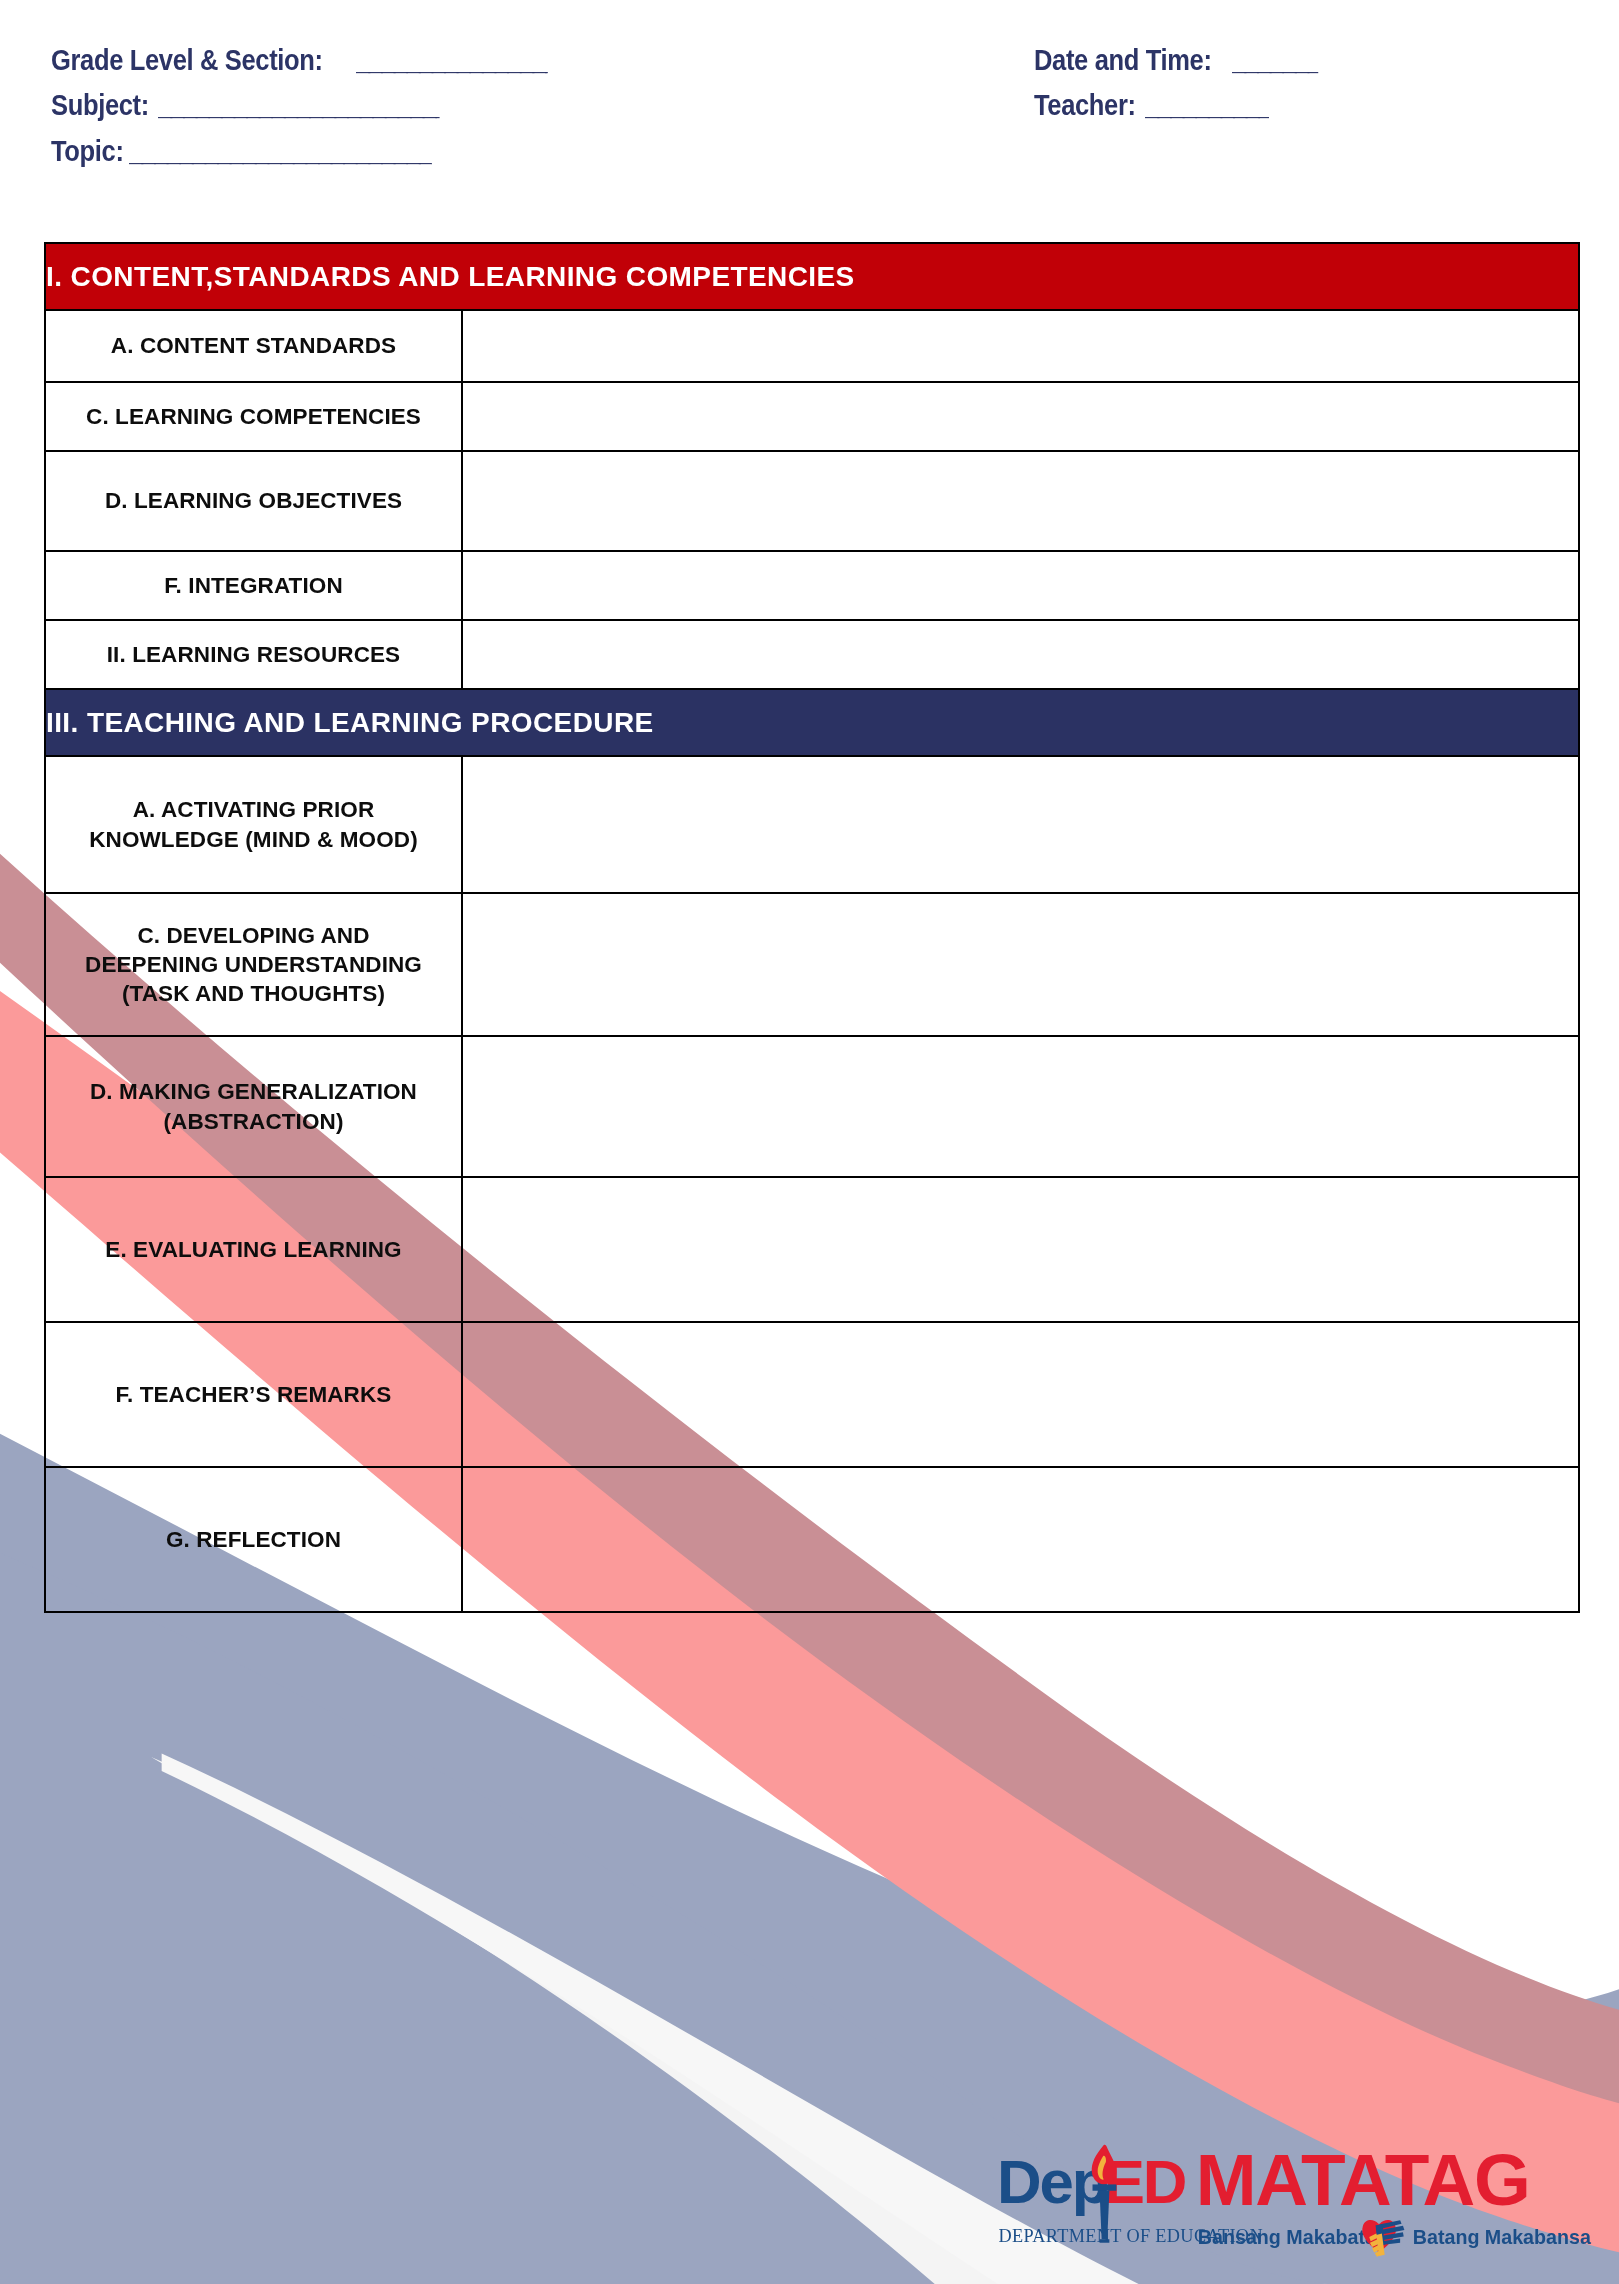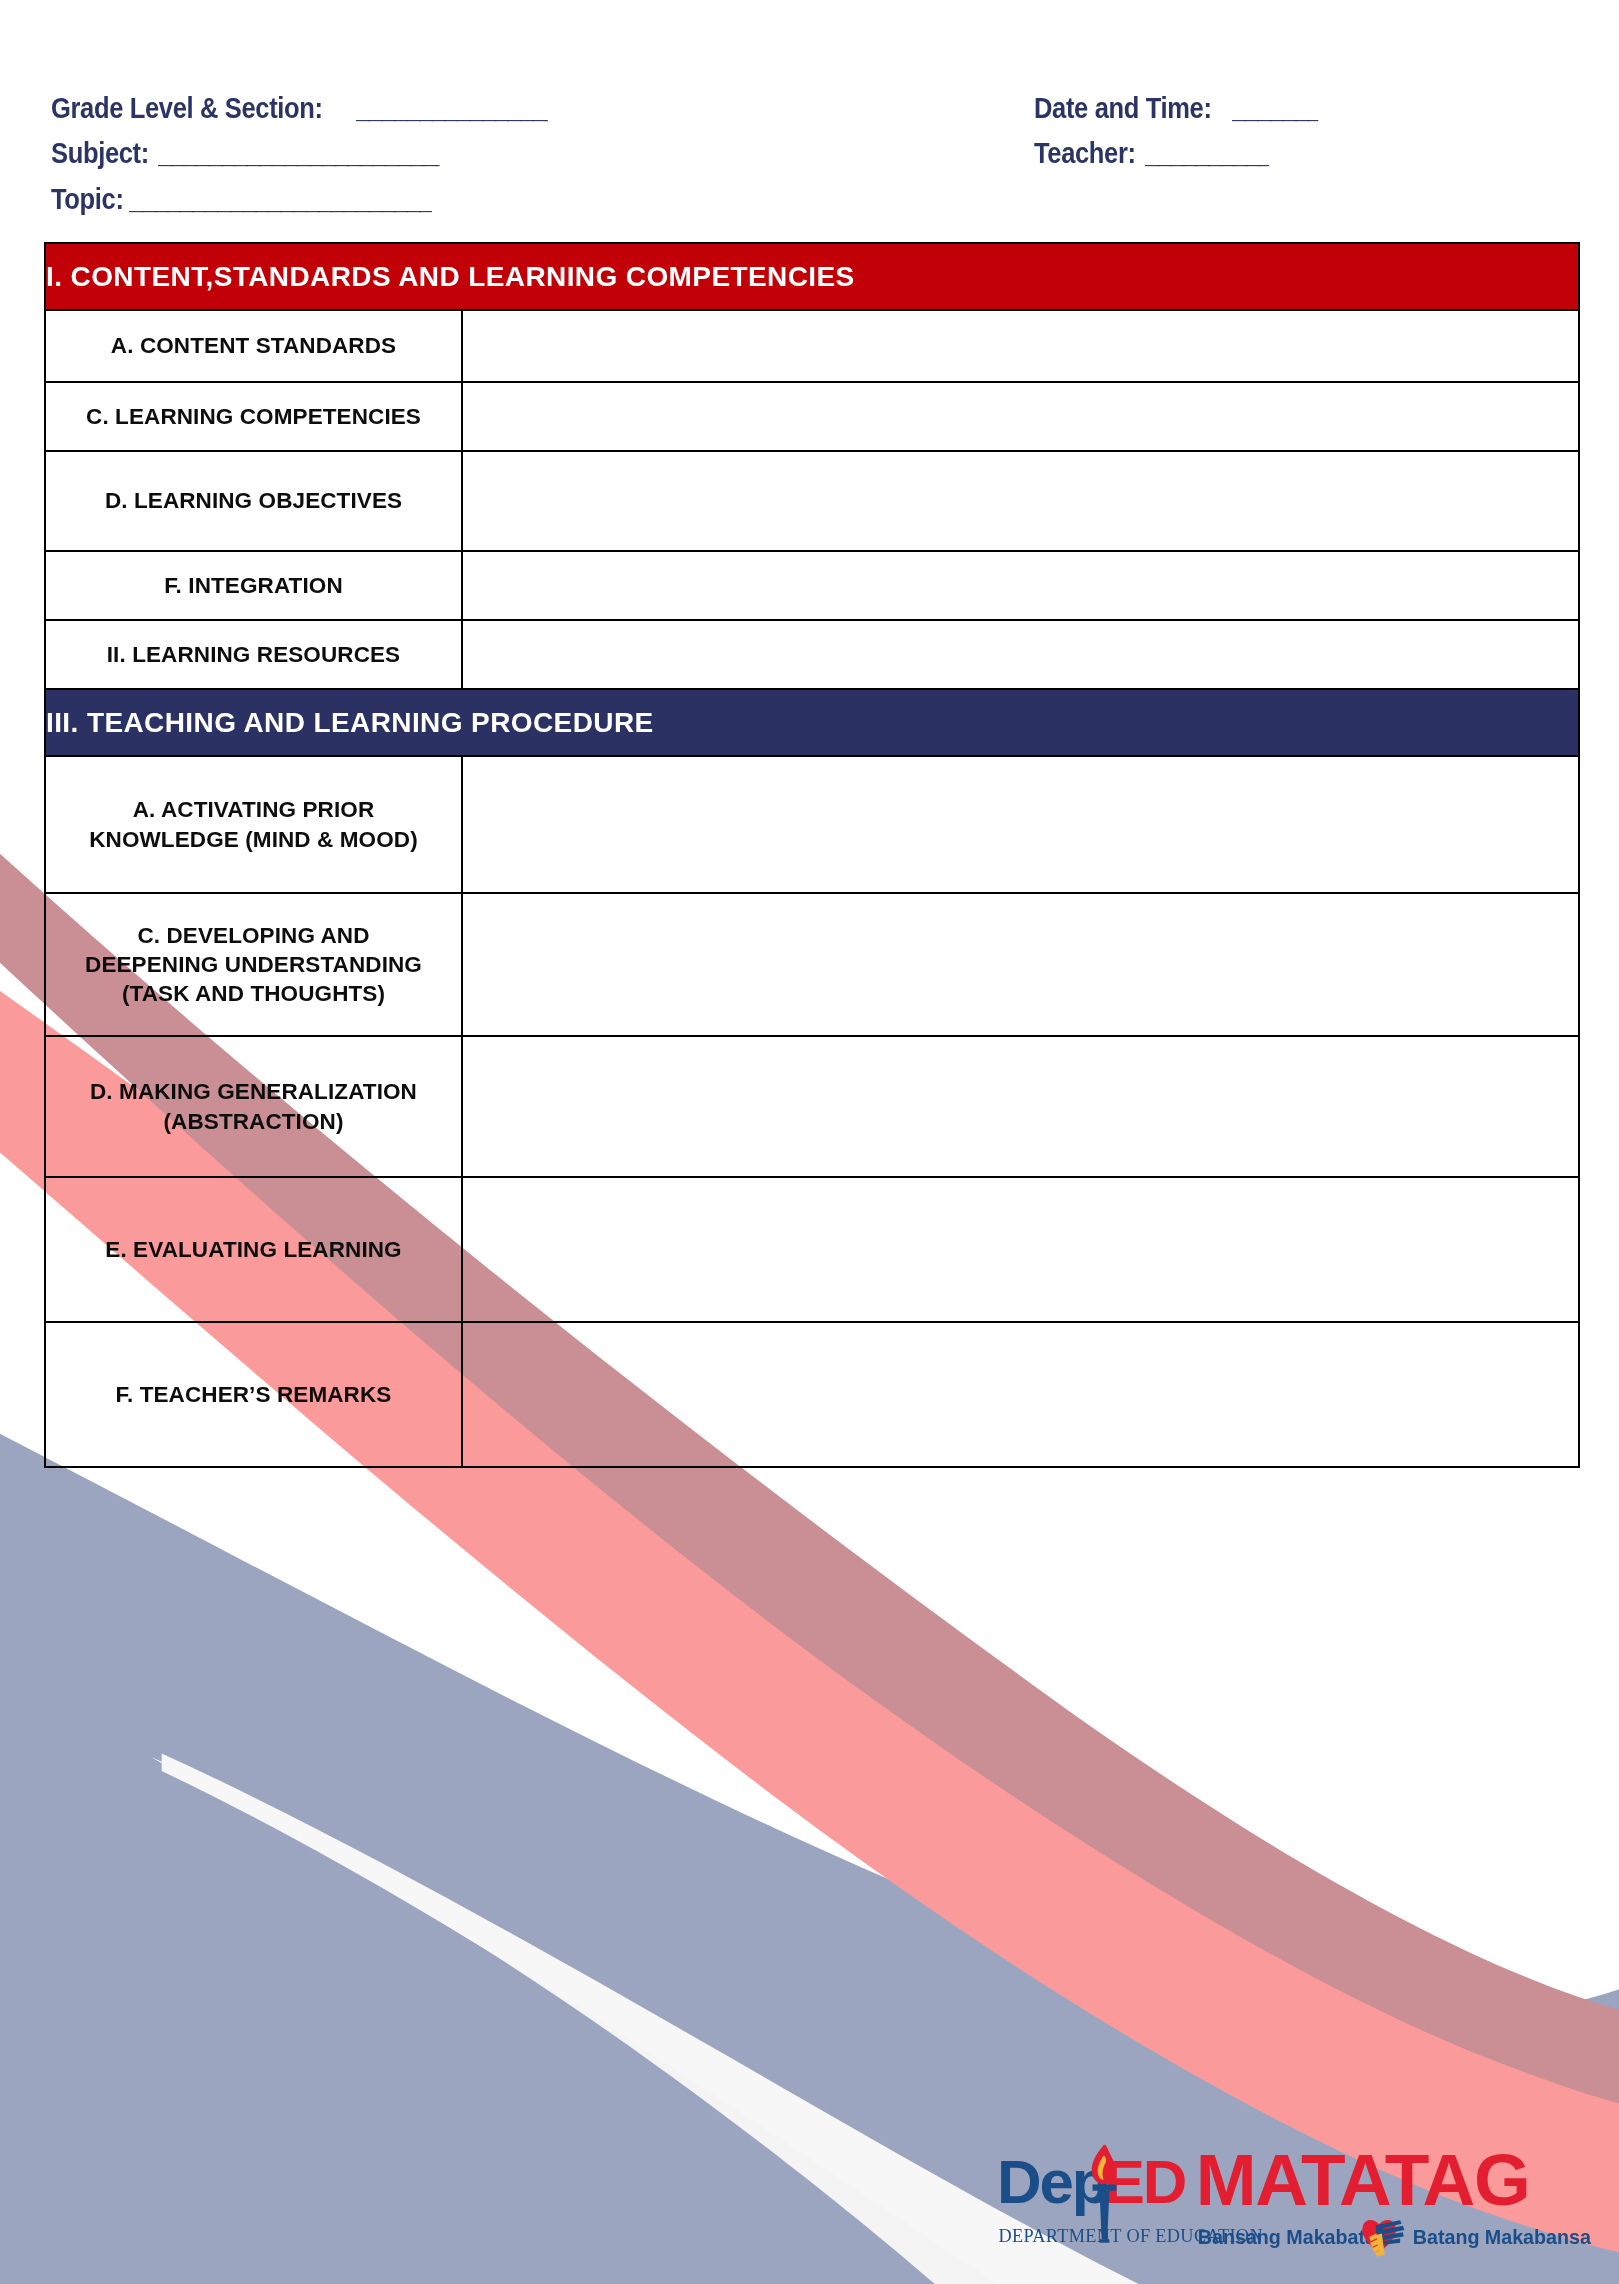--- a/index.html
+++ b/index.html
@@ -29,21 +29,20 @@
     pointer-events: none;
   }
 
   
   #header {
     position: absolute;
     left: 0; top: 0;
     width: 1620px;
     height: 211px;
     z-index: 3;
-    margin-top: 48px;
   }
   .hdr-col {
     position: absolute;
   }
   #hdr-left  { left: 51px;  top: 44px; }
   #hdr-right { left: 1034px; top: 44px; }
 
   .field-row {
     display: flex;
     align-items: baseline;
@@ -303,20 +302,28 @@
 
         <tr>
           <td class="rowlabel" style="height:143px">
             <span class="rowlabel-text">F. TEACHER’S REMARKS</span>
           </td>
           <td class="rowbody">
             <span></span>
           </td>
         </tr>
 
+        <tr>
+          <td class="rowlabel" style="height:143px">
+            <span class="rowlabel-text">G. REFLECTION</span>
+          </td>
+          <td class="rowbody">
+            <span></span>
+          </td>
+        </tr>
 
       </tbody>
     </table>
   </div>
 
   <svg id="logo" viewBox="0 0 850 200" aria-hidden="true">
 
     <text x="0" y="96" font-family="Liberation Sans, sans-serif" font-size="88" font-weight="bold" fill="#1B4E88" letter-spacing="-3">Dep</text>
     <text x="152" y="96" font-family="Liberation Sans, sans-serif" font-size="88" font-weight="bold" fill="#E31E30" letter-spacing="-3">ED</text>
 

